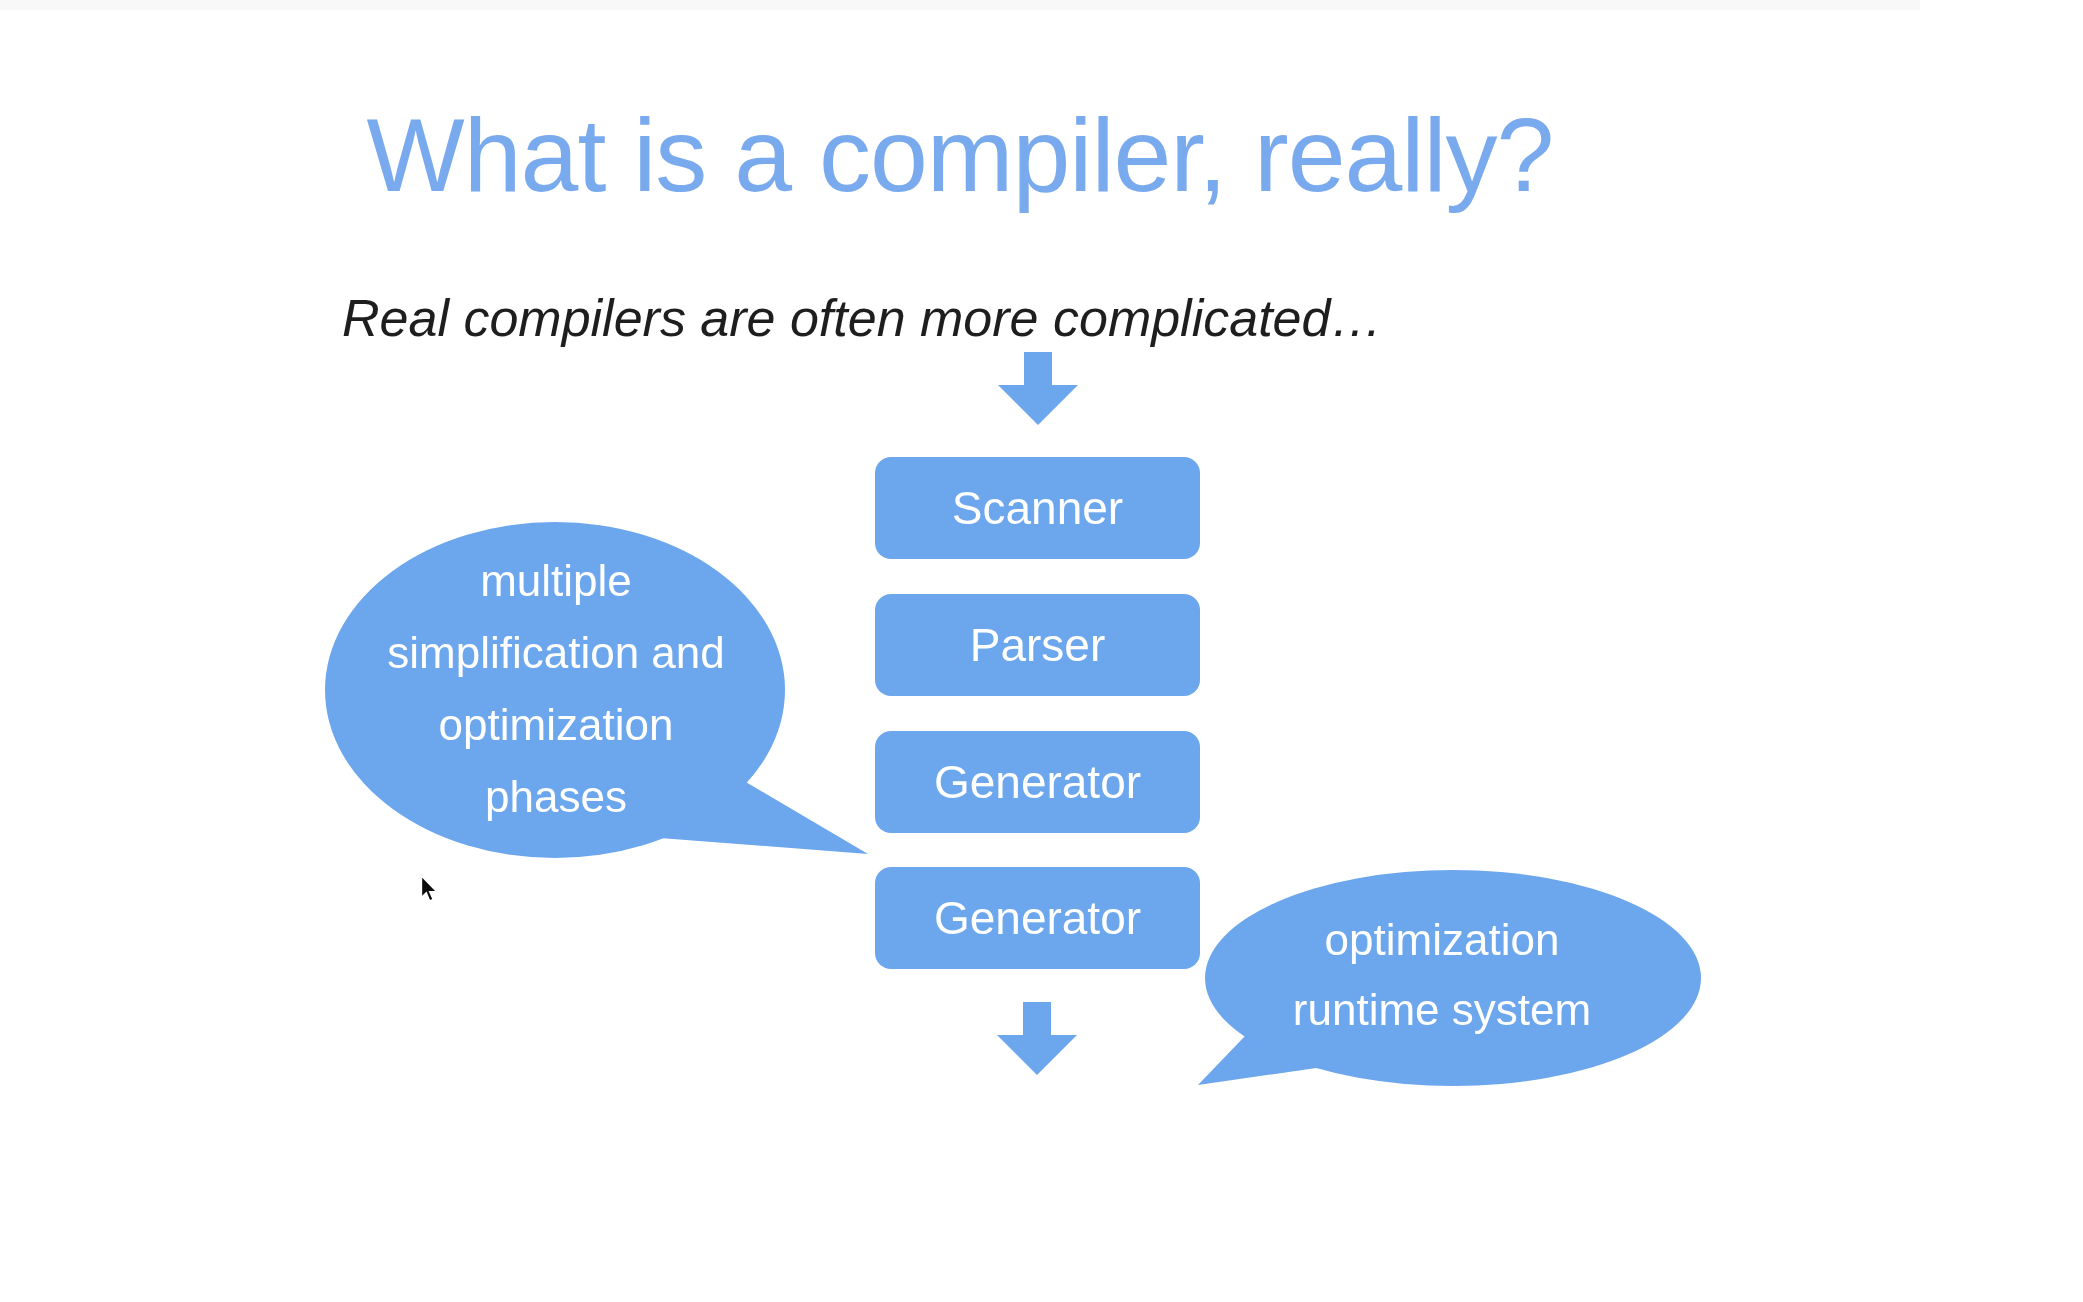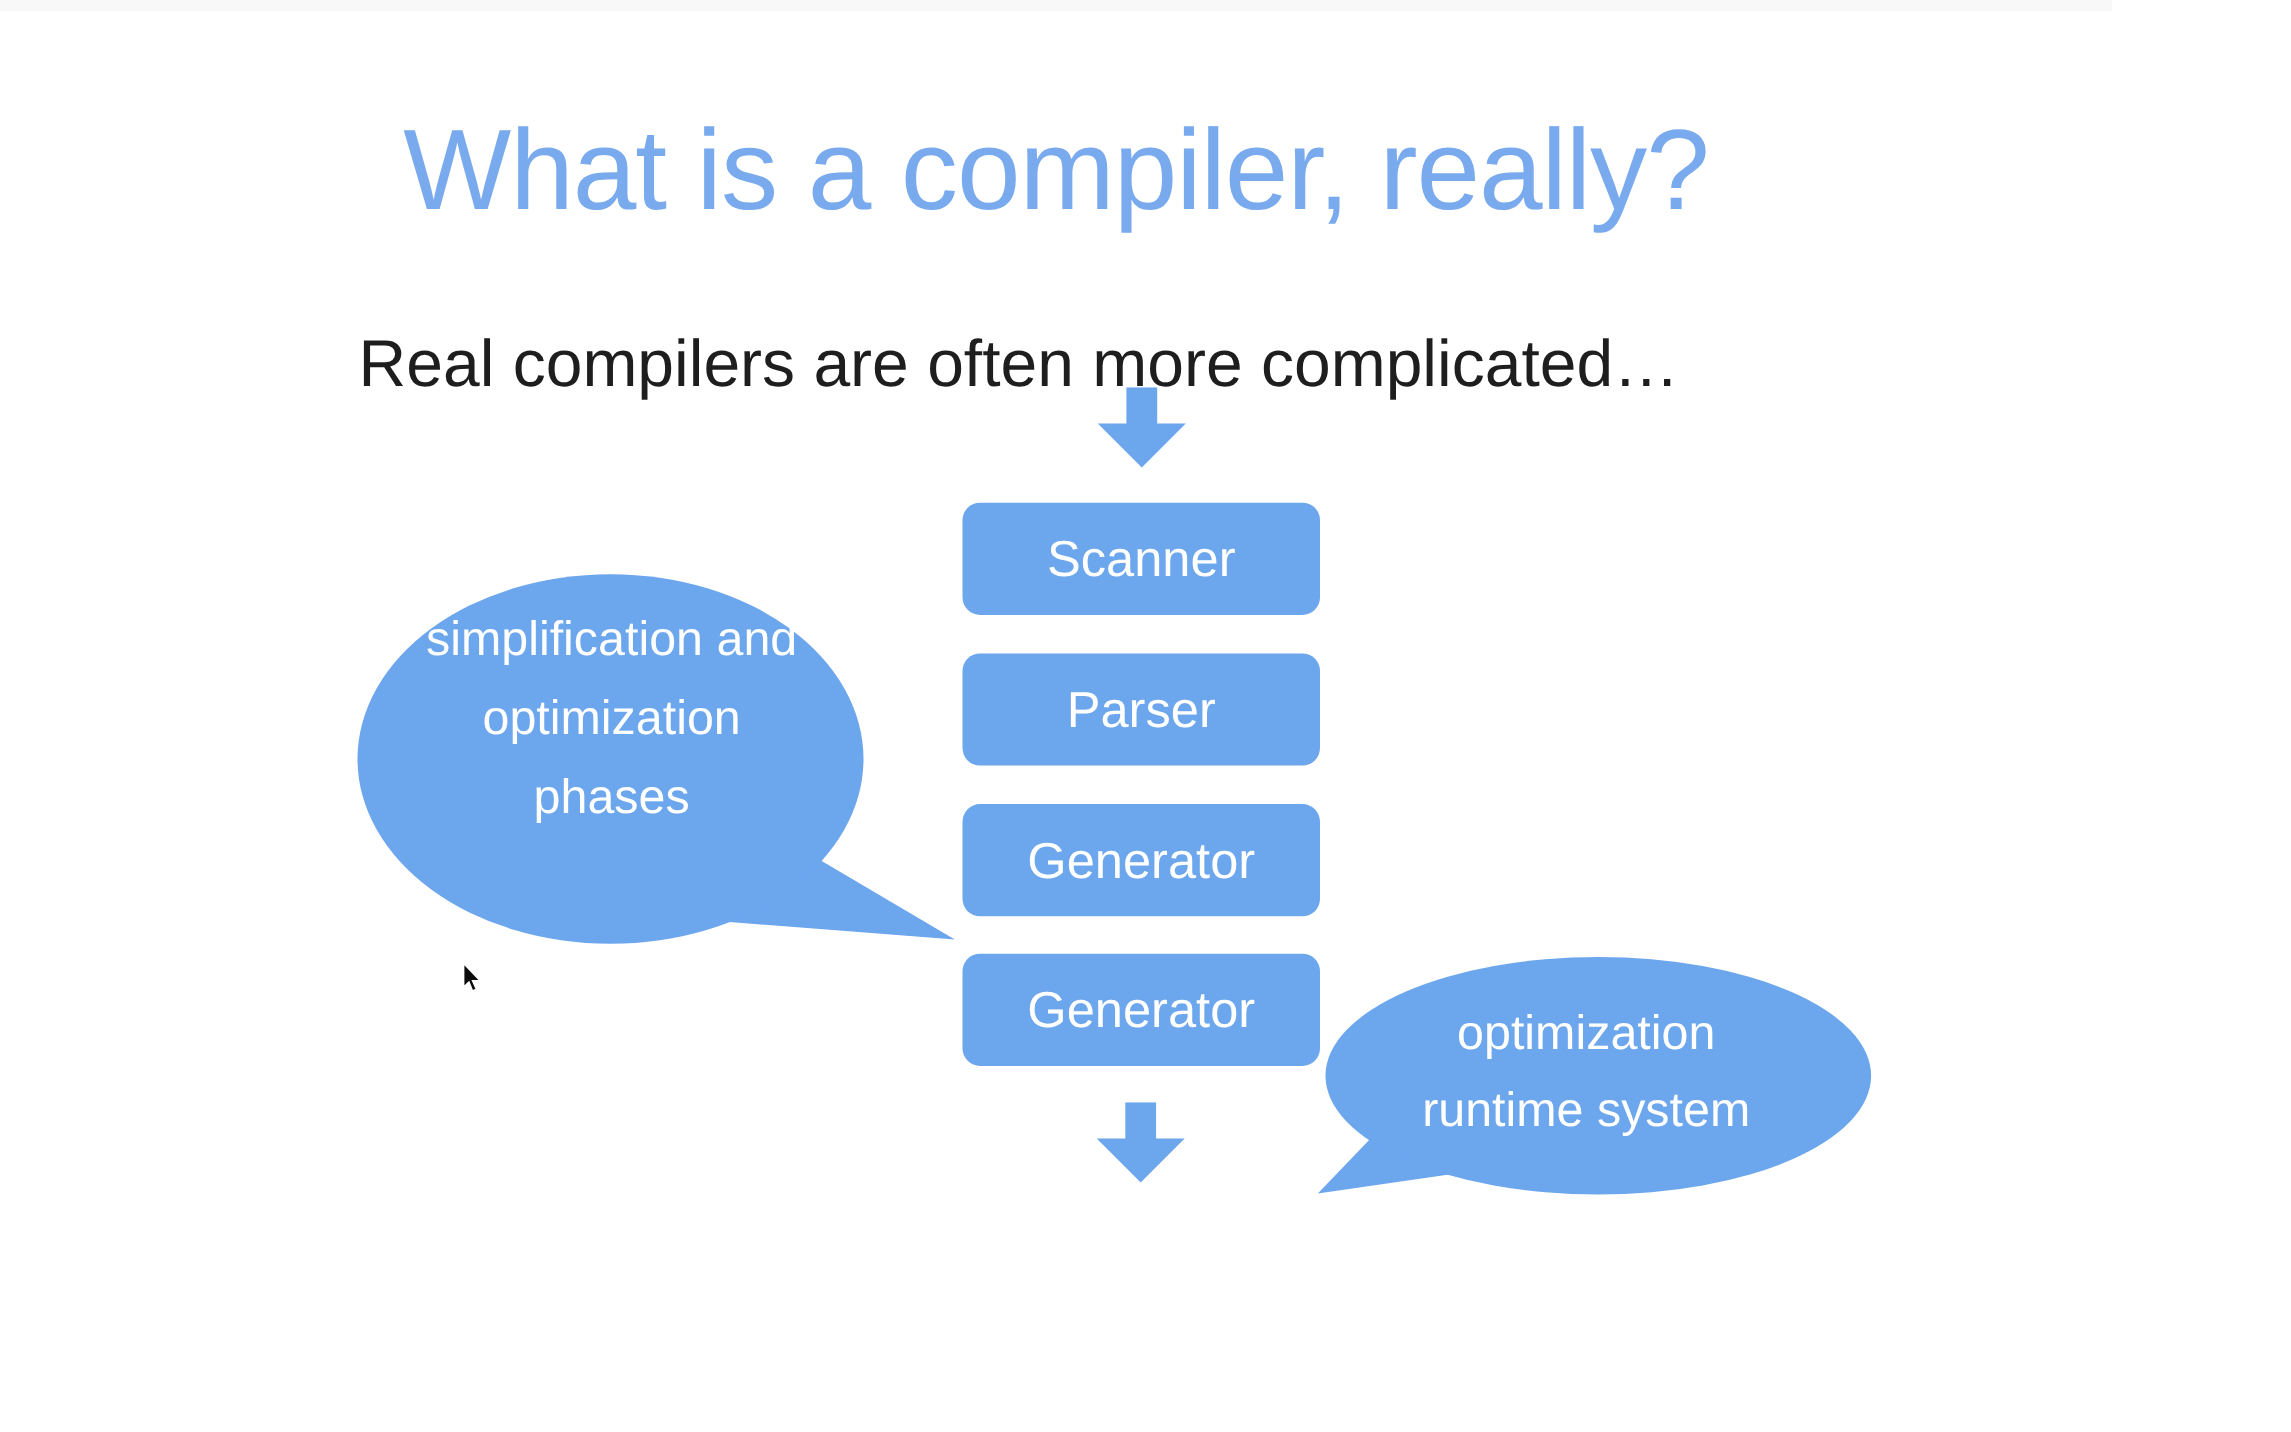--- a/index.html
+++ b/index.html
@@ -15,23 +15,24 @@
     background:#f8f8f9;
   }
   .title {
     position:absolute; left:0; right:0; top:26px;
     text-align:center;
     font-size:104px; font-weight:400; letter-spacing:-1px;
     color:var(--title, #7AAAEE);
     white-space:nowrap;
   }
   .subtitle {
-    position:absolute; left:326px; top:236px;
-    font-size:60px; color:var(--body_text, #1E1E1E);
+    position:absolute; left:342px; top:236px;
+    font-size:52px; color:var(--body_text, #1E1E1E);
     white-space:nowrap;
+    font-style:italic;
   }
   .flow-arrow { position:absolute; }
   .flow-arrow svg polygon { fill:var(--accent, #6CA6ED); }
   .arrow-top    { left:997px; top:352px; }
   .arrow-bottom { left:996px; top:1002px; }
   .pipeline-box {
     position:absolute; left:875px; width:325px; height:102px;
     background:var(--accent, #6CA6ED);
     border-radius:16px;
     color:var(--text_on_accent, #ffffff);
@@ -93,20 +94,21 @@
     </svg>
   </div>
 
   <div class="bubble-shape bubble-left-shape">
     <svg width="560" height="348" viewBox="0 0 560 348">
       <path d="M385,240 L548,336 L340,320 Z"></path>
       <ellipse cx="235" cy="172" rx="230" ry="168"></ellipse>
     </svg>
   </div>
   <div class="bubble-text bubble-text-left">
+    <span class="bubble-line">multiple</span>
     <span class="bubble-line">simplification and</span>
     <span class="bubble-line">optimization</span>
     <span class="bubble-line">phases</span>
   </div>
 
   <div class="bubble-shape bubble-right-shape">
     <svg width="515" height="235" viewBox="0 0 515 235">
       <path d="M75,148 L3,223 L135,204 Z"></path>
       <ellipse cx="258" cy="116" rx="248" ry="108"></ellipse>
     </svg>

